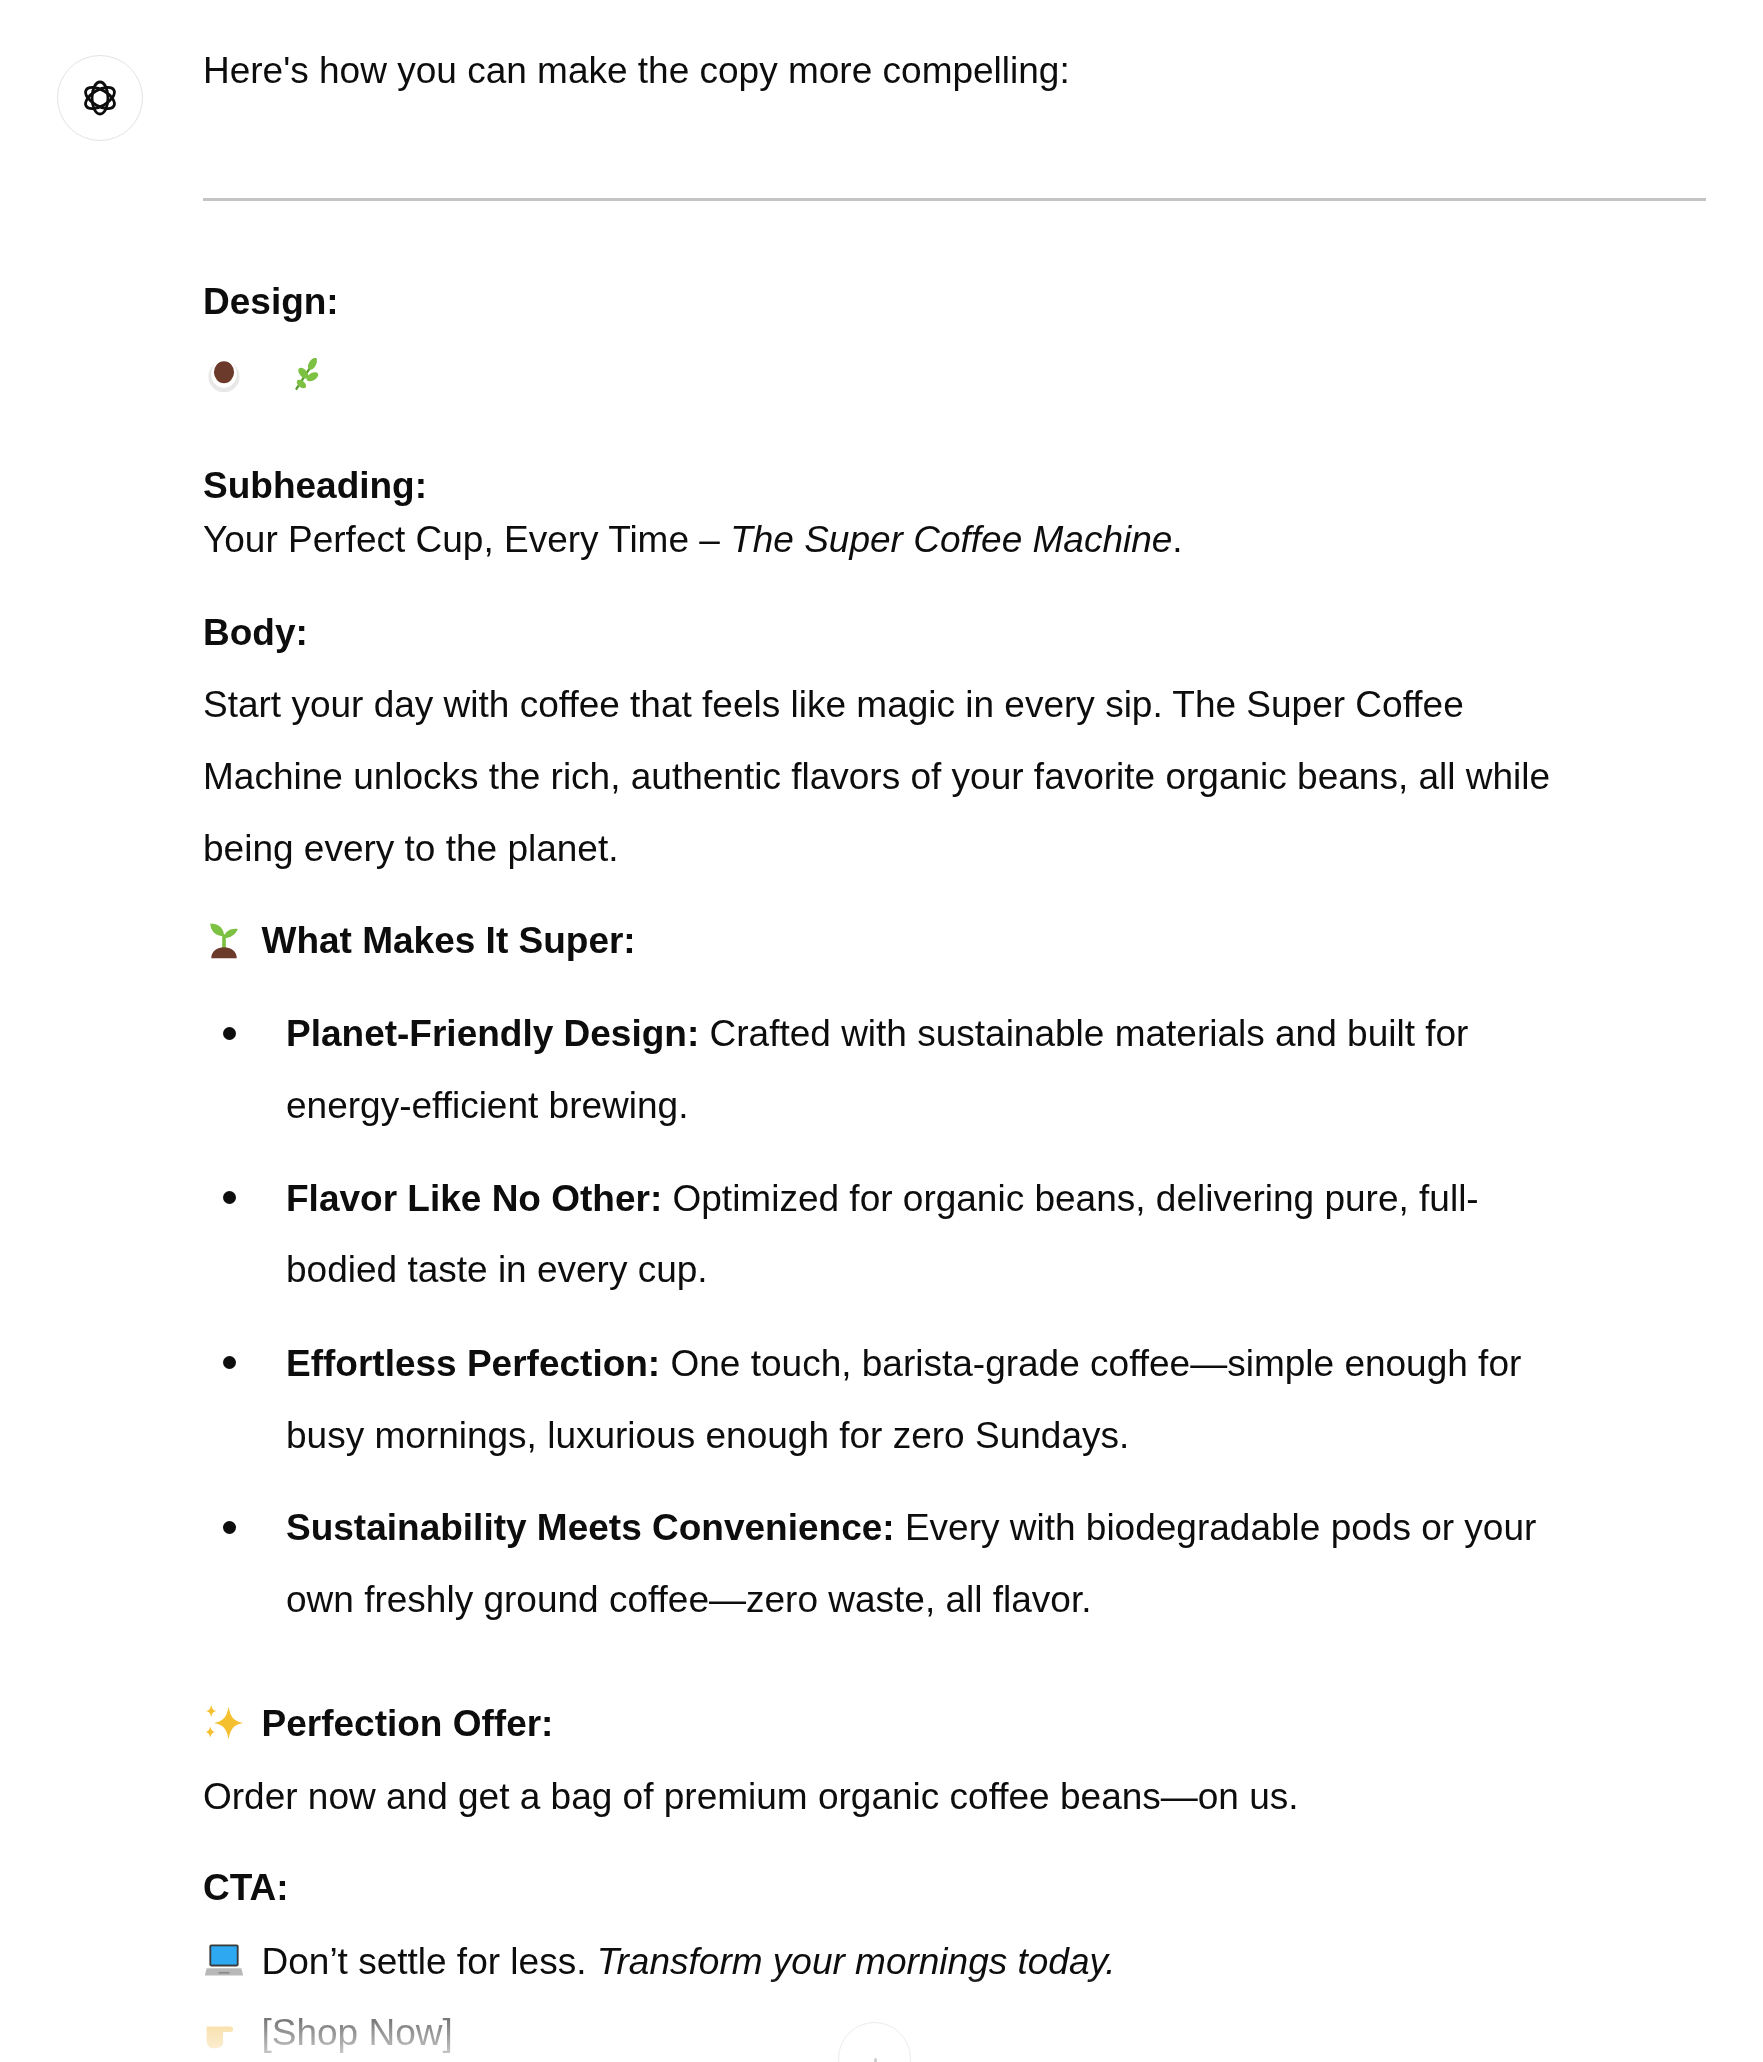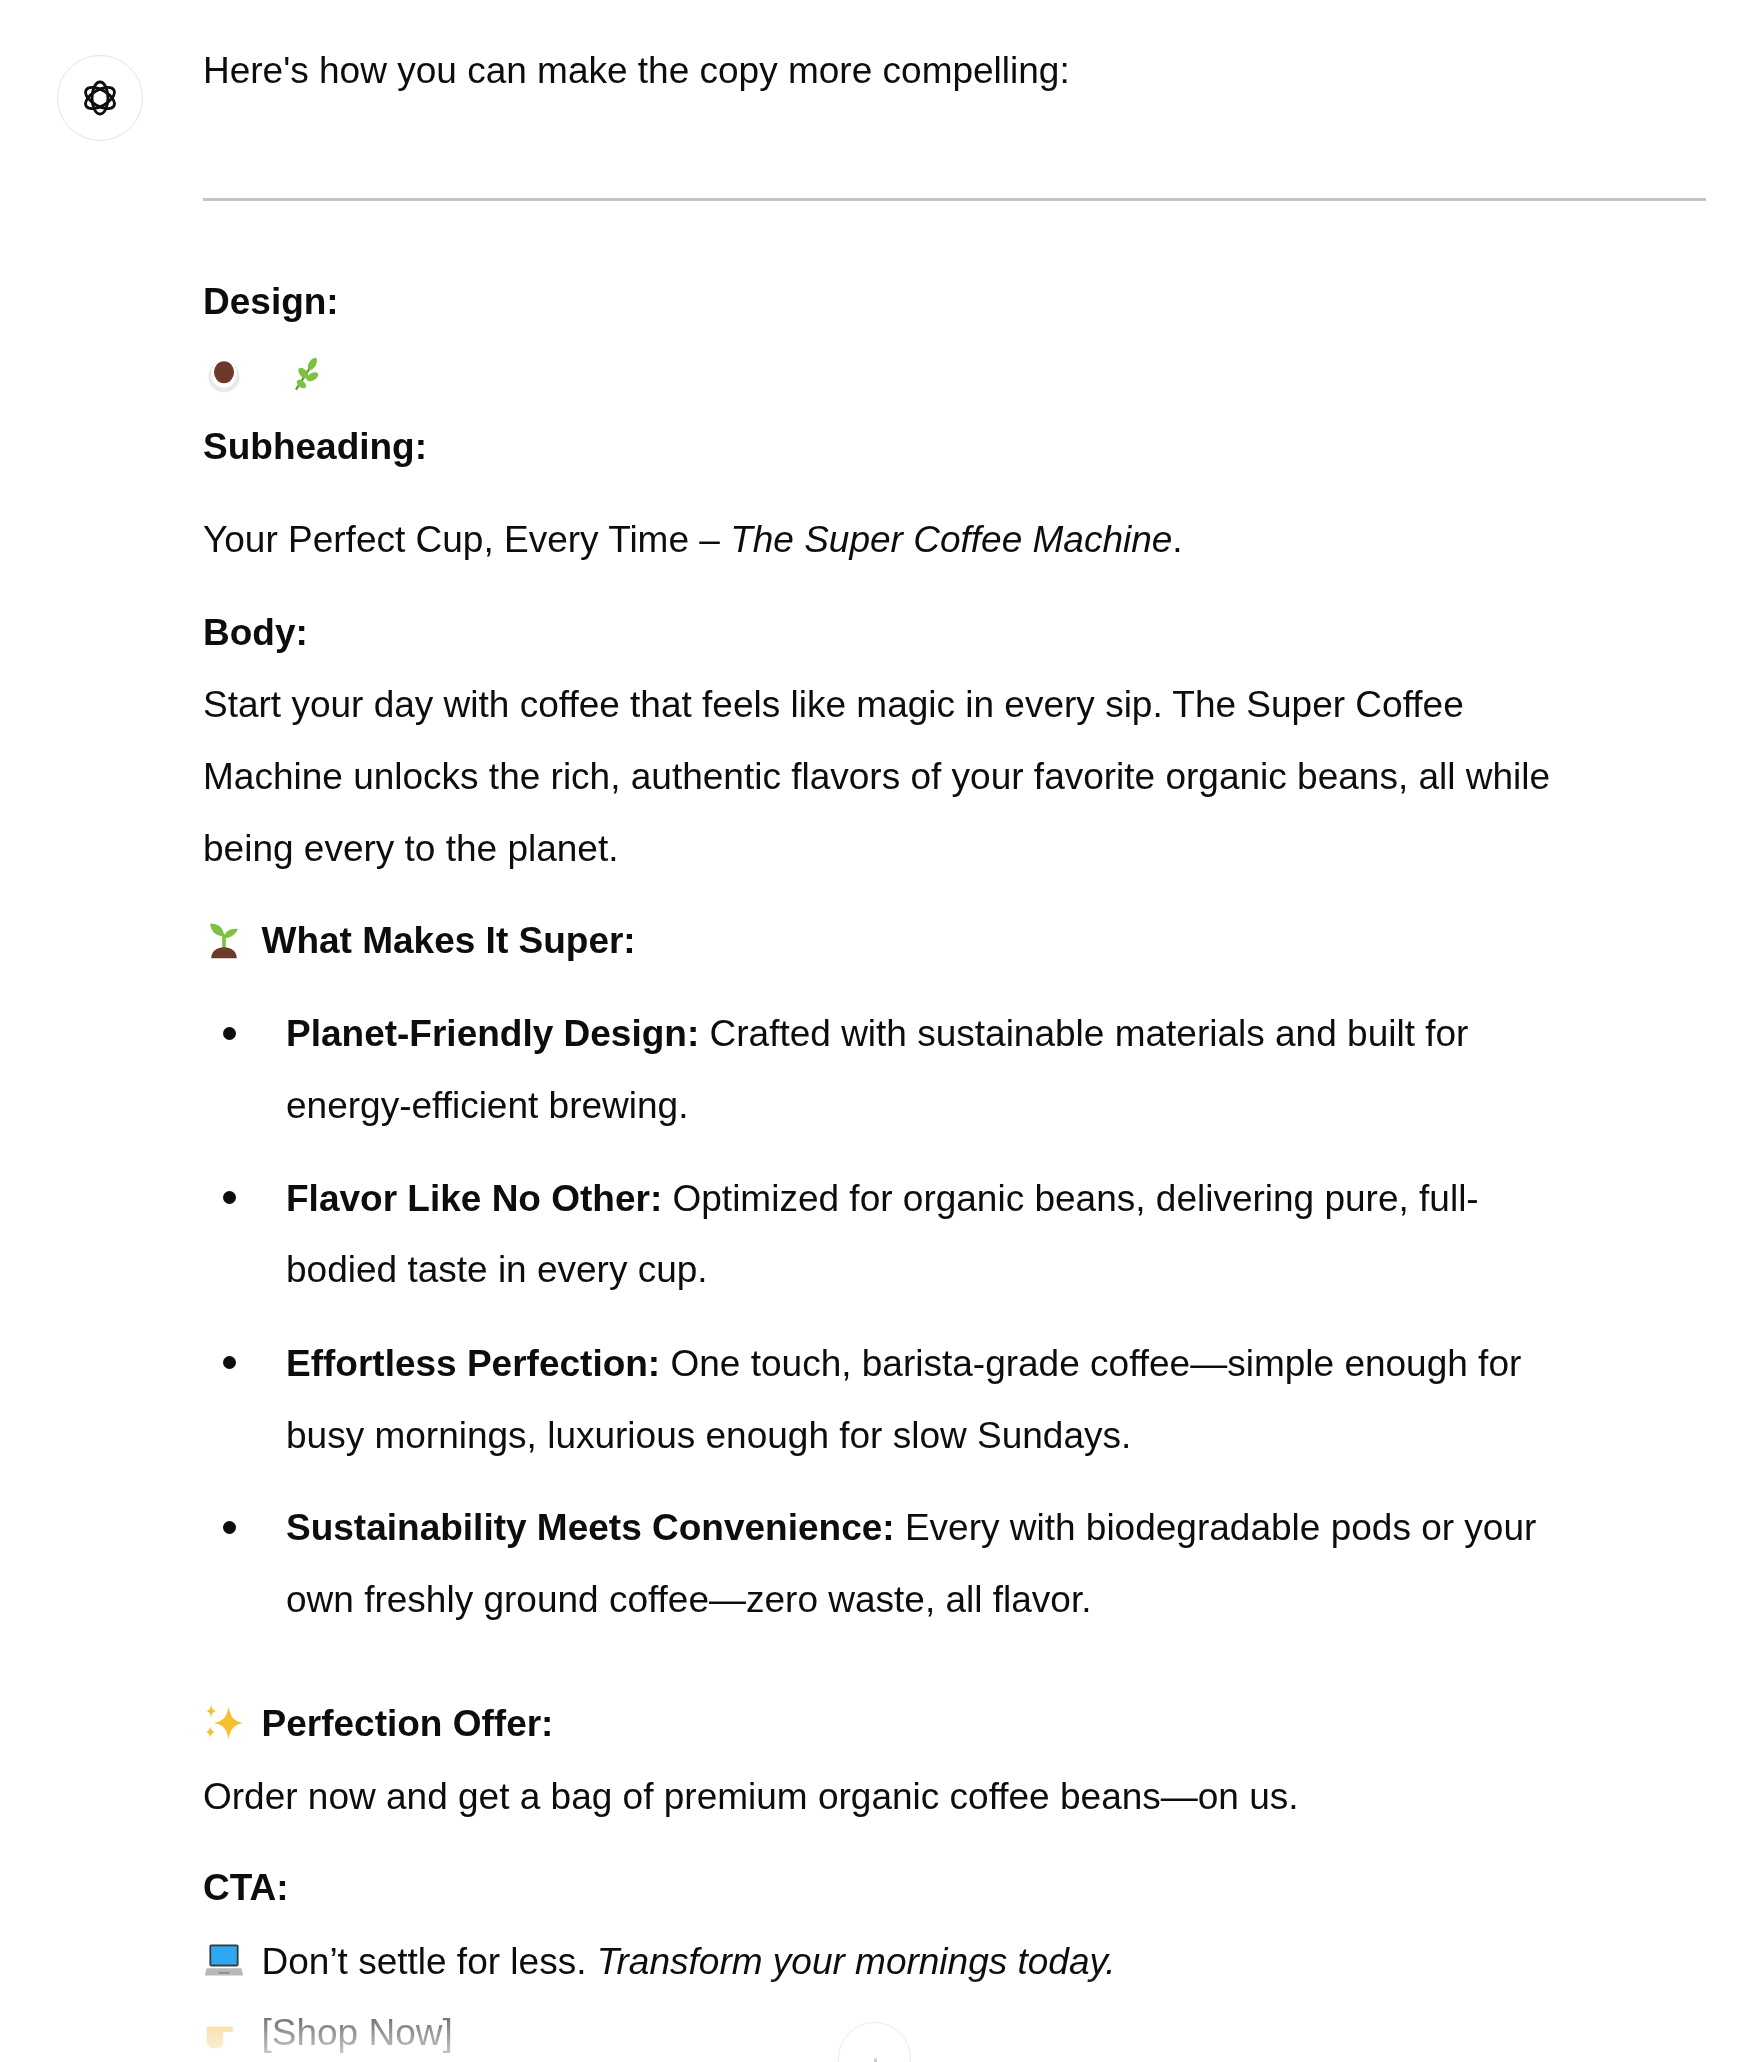--- a/index.html
+++ b/index.html
@@ -51,21 +51,21 @@
     </svg>
     <svg class="emoji" style="margin-left:13px;" viewBox="0 0 46 46">
       <path d="M12 40 L34 6" stroke="#5a9e2f" stroke-width="2.5"></path>
       <ellipse cx="30" cy="12" rx="4" ry="7" fill="#7cc142" transform="rotate(30 30 12)"></ellipse>
       <ellipse cx="20" cy="22" rx="4" ry="7" fill="#7cc142" transform="rotate(-40 20 22)"></ellipse>
       <ellipse cx="30" cy="26" rx="4" ry="7" fill="#7cc142" transform="rotate(60 30 26)"></ellipse>
       <ellipse cx="18" cy="34" rx="3.5" ry="6" fill="#7cc142" transform="rotate(-50 18 34)"></ellipse>
     </svg>
   </div>
 
-  <div class="line b" style="top:411px;">Subheading:</div>
+  <div class="line b" style="top:450px;">Subheading:</div>
   <div class="line" style="top:504px;"><span>Your Perfect Cup, Every Time – </span><span class="i">The Super Coffee Machine</span><span>.</span></div>
 
   <div class="line b" style="top:597px;">Body:</div>
   <div class="line" style="top:669px;">Start your day with coffee that feels like magic in every sip. The Super Coffee</div>
   <div class="line" style="top:741px;">Machine unlocks the rich, authentic flavors of your favorite organic beans, all while</div>
   <div class="line" style="top:813px;">being every to the planet.</div>
 
   <div class="line b" style="top:905px;">
     <svg class="emoji" viewBox="0 0 46 46">
       <path d="M23 40 L23 18" stroke="#7cc142" stroke-width="4"></path>
@@ -79,21 +79,21 @@
     <div class="bullet" style="top:1027px;"></div>
     <div class="line li" style="top:998px;"><span class="b">Planet-Friendly Design:</span><span> Crafted with sustainable materials and built for</span></div>
     <div class="line li" style="top:1070px;">energy-efficient brewing.</div>
 
     <div class="bullet" style="top:1191px;"></div>
     <div class="line li" style="top:1163px;"><span class="b">Flavor Like No Other:</span><span> Optimized for organic beans, delivering pure, full-</span></div>
     <div class="line li" style="top:1234px;">bodied taste in every cup.</div>
 
     <div class="bullet" style="top:1356px;"></div>
     <div class="line li" style="top:1328px;"><span class="b">Effortless Perfection:</span><span> One touch, barista-grade coffee—simple enough for</span></div>
-    <div class="line li" style="top:1400px;">busy mornings, luxurious enough for slow Sundays.</div>
+    <div class="line li" style="top:1400px;">busy mornings, luxurious enough for zero Sundays.</div>
 
     <div class="bullet" style="top:1521px;"></div>
     <div class="line li" style="top:1492px;"><span class="b">Sustainability Meets Convenience:</span><span> Every with biodegradable pods or your</span></div>
     <div class="line li" style="top:1564px;">own freshly ground coffee—zero waste, all flavor.</div>
   </div>
 
   <div class="line b" style="top:1688px;">
     <svg class="emoji" viewBox="0 0 46 46">
       <path d="M28 6 C30 18 34 22 44 24 C34 26 30 30 28 42 C26 30 22 26 12 24 C22 22 26 18 28 6Z" fill="#f4c02f"></path>
       <path d="M9 4 C10 9 11 10 15 11 C11 12 10 13 9 18 C8 13 7 12 3 11 C7 10 8 9 9 4Z" fill="#f4c02f"></path>

